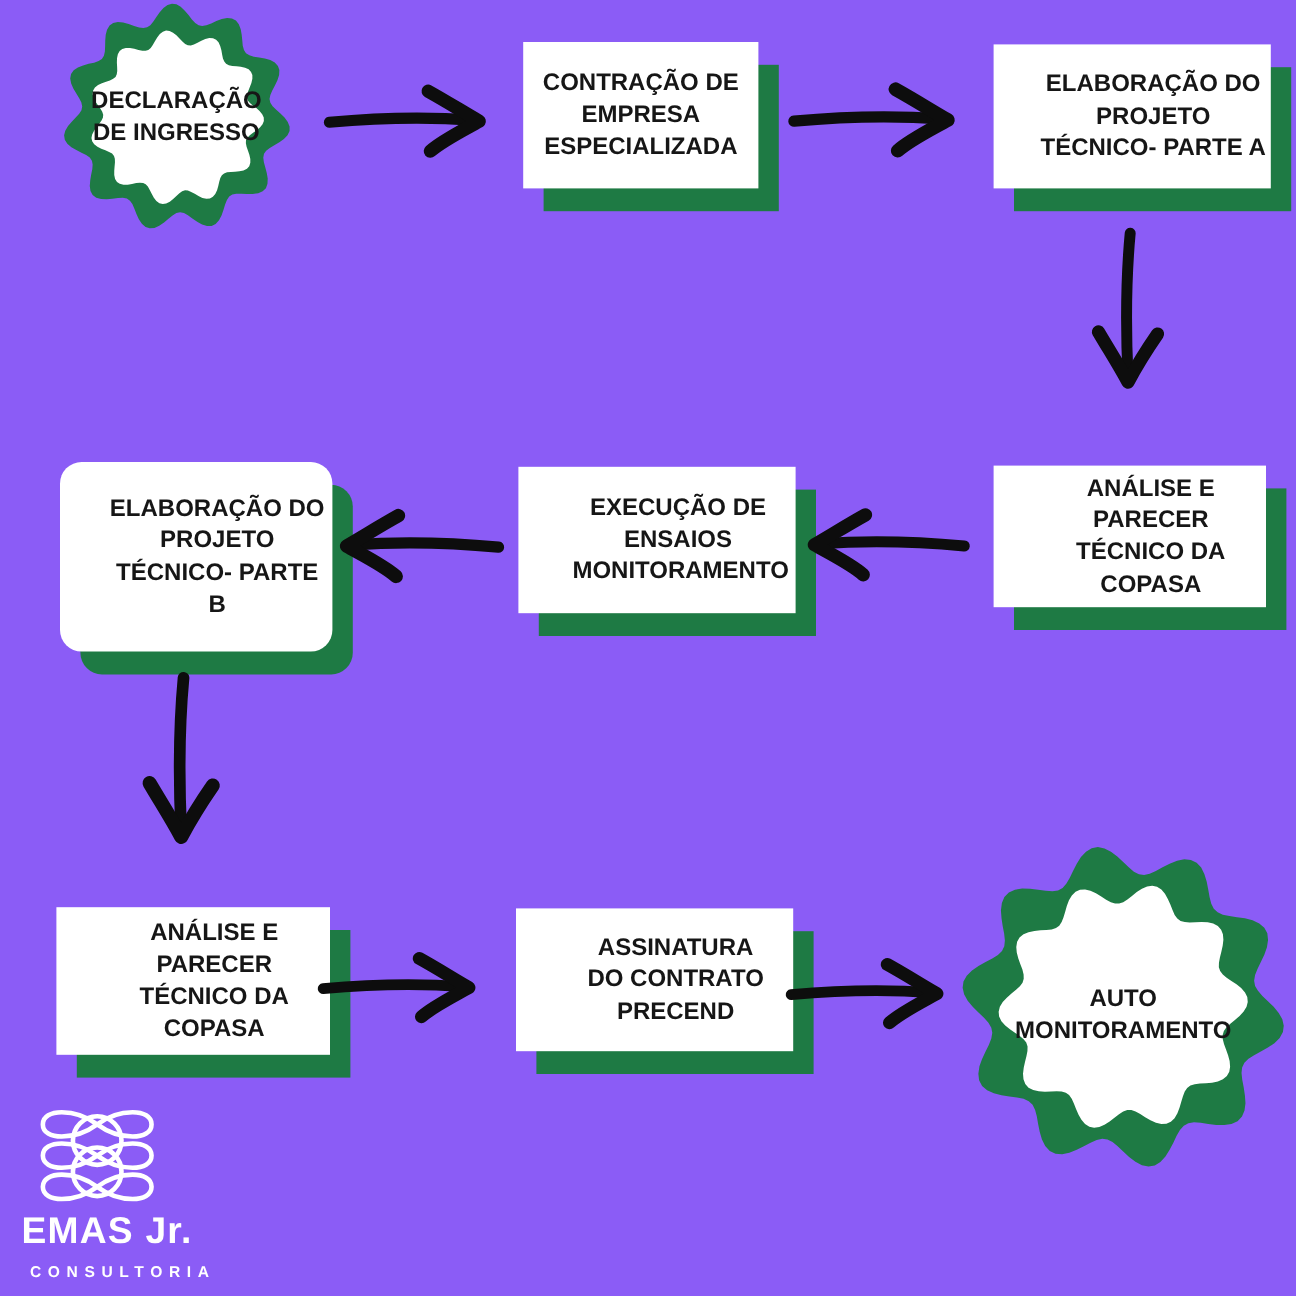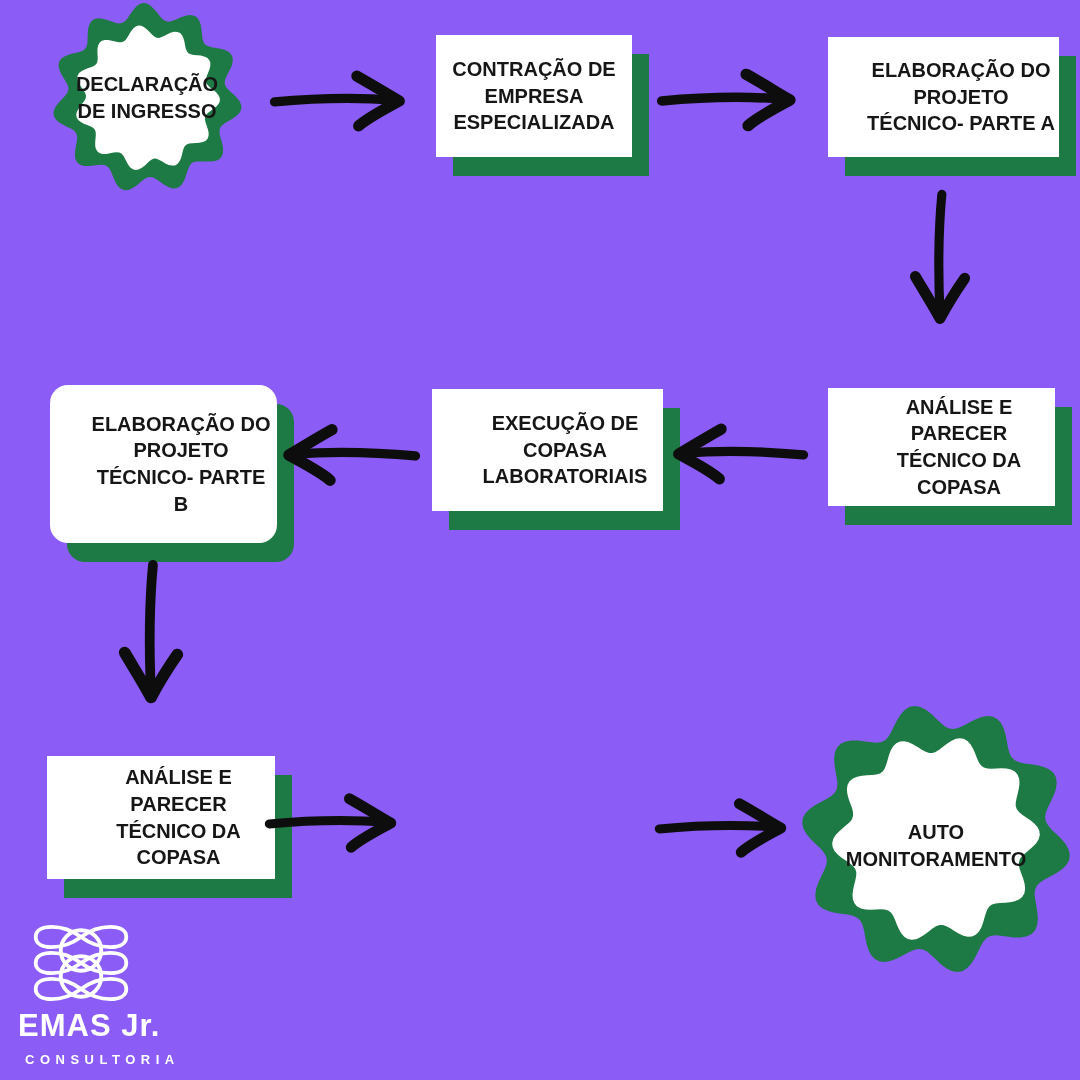--- a/index.html
+++ b/index.html
@@ -96,28 +96,31 @@
     <div class="lbl">CONTRAÇÃO DE EMPRESA ESPECIALIZADA</div>
   </div>
   <div class="fbox b-parte-a">
     <div class="lbl">ELABORAÇÃO DO PROJETO TÉCNICO- PARTE A</div>
   </div>
 
   <div class="fbox b-analise-1">
     <div class="lbl">ANÁLISE E PARECER TÉCNICO DA COPASA</div>
   </div>
   <div class="fbox b-ensaios">
-    <div class="lbl">EXECUÇÃO DE COPASA LABORATORIAIS</div>
+    <div class="lbl">EXECUÇÃO DE ENSAIOS MONITORAMENTO</div>
   </div>
   <div class="fbox b-parte-b">
     <div class="lbl">ELABORAÇÃO DO PROJETO TÉCNICO- PARTE B</div>
   </div>
 
   <div class="fbox b-analise-2">
     <div class="lbl">ANÁLISE E PARECER TÉCNICO DA COPASA</div>
+  </div>
+  <div class="fbox b-assinatura">
+    <div class="lbl">ASSINATURA DO CONTRATO PRECEND</div>
   </div>
 
   <div class="badge badge-end">
     <svg width="278" height="278" viewBox="0 0 278 278">
       <path class="ring" d="M264.4,139.0L268.6,144.1L271.6,149.4L272.8,154.8L272.1,160.1L269.4,164.9L265.0,169.3L259.6,173.0L253.7,176.3L248.1,179.3L243.4,182.2L240.0,185.6L238.1,189.5L237.6,194.2L238.2,199.8L239.4,206.1L240.4,212.7L240.9,219.3L240.1,225.4L238.0,230.5L234.3,234.3L229.2,236.6L223.2,237.6L216.6,237.4L209.9,236.6L203.6,235.7L198.0,235.3L193.3,236.0L189.5,238.1L186.3,241.7L183.5,246.5L180.8,252.2L177.7,258.2L174.2,263.8L170.0,268.3L165.3,271.2L160.1,272.1L154.6,271.0L149.2,268.2L143.9,264.2L139.0,259.6L134.4,255.2L130.1,251.6L125.9,249.5L121.6,248.9L116.9,249.9L111.8,252.2L106.2,255.2L100.3,258.2L94.1,260.7L88.1,261.9L82.6,261.4L77.8,259.1L74.0,255.0L71.3,249.5L69.4,243.2L68.1,236.6L67.0,230.3L65.6,224.9L63.5,220.7L60.3,217.7L56.0,215.7L50.5,214.6L44.2,213.7L37.6,212.7L31.2,211.1L25.6,208.5L21.4,204.9L18.9,200.2L18.3,194.7L19.2,188.6L21.4,182.4L24.3,176.3L27.1,170.6L29.1,165.4L29.9,160.7L29.1,156.4L26.7,152.3L23.0,148.1L18.4,143.7L13.6,139.0L9.4,133.9L6.4,128.6L5.2,123.2L5.9,117.9L8.6,113.1L13.0,108.7L18.4,105.0L24.3,101.7L29.9,98.7L34.6,95.8L38.0,92.4L39.9,88.5L40.4,83.8L39.8,78.2L38.6,71.9L37.6,65.3L37.1,58.7L37.9,52.6L40.0,47.5L43.7,43.7L48.8,41.4L54.8,40.4L61.4,40.6L68.1,41.4L74.4,42.3L80.0,42.7L84.7,42.0L88.5,39.9L91.7,36.3L94.5,31.5L97.2,25.8L100.3,19.8L103.8,14.2L108.0,9.7L112.7,6.8L117.9,5.9L123.4,7.0L128.8,9.8L134.1,13.8L139.0,18.4L143.6,22.8L147.9,26.4L152.1,28.5L156.4,29.1L161.1,28.1L166.2,25.8L171.8,22.8L177.7,19.8L183.9,17.3L189.9,16.1L195.4,16.6L200.2,18.9L204.0,23.0L206.7,28.5L208.6,34.8L209.9,41.4L211.0,47.7L212.4,53.1L214.5,57.3L217.7,60.3L222.0,62.3L227.5,63.4L233.8,64.3L240.4,65.3L246.8,66.9L252.4,69.5L256.6,73.1L259.1,77.8L259.7,83.3L258.8,89.4L256.6,95.6L253.7,101.7L250.9,107.4L248.9,112.6L248.1,117.3L248.9,121.6L251.3,125.7L255.0,129.9L259.6,134.3L264.4,139.0Z"></path>
       <path class="inner" d="M241.8,139.0L239.4,142.9L236.0,146.6L232.1,150.0L228.3,153.2L225.1,156.1L222.9,159.1L221.9,162.4L222.0,166.0L223.0,170.0L224.7,174.5L226.4,179.3L227.7,184.2L228.1,188.9L227.4,193.2L225.4,196.7L222.1,199.4L217.9,201.2L213.0,202.2L207.9,202.7L203.0,203.0L198.6,203.5L195.0,204.6L192.3,206.6L190.3,209.6L188.8,213.5L187.4,218.1L186.0,223.0L184.2,227.7L181.8,231.8L178.7,234.8L175.0,236.5L170.8,236.7L166.3,235.7L161.7,233.6L157.3,231.0L153.2,228.3L149.3,226.2L145.8,225.0L142.4,225.0L139.0,226.2L135.5,228.5L131.7,231.4L127.7,234.6L123.4,237.3L119.1,239.2L114.8,239.8L110.8,239.0L107.2,236.7L104.2,233.2L101.8,228.9L99.7,224.2L97.9,219.6L96.1,215.6L93.9,212.6L91.2,210.6L87.7,209.6L83.6,209.3L78.8,209.5L73.7,209.7L68.6,209.4L64.0,208.4L60.1,206.4L57.4,203.3L55.9,199.4L55.5,194.8L56.1,189.8L57.2,184.8L58.4,180.1L59.2,175.8L59.3,172.0L58.2,168.8L56.0,166.0L52.8,163.3L48.8,160.6L44.6,157.8L40.7,154.6L37.5,151.0L35.6,147.1L35.2,143.1L36.2,139.0L38.6,135.1L42.0,131.4L45.9,128.0L49.7,124.8L52.9,121.9L55.1,118.9L56.1,115.6L56.0,112.0L55.0,108.0L53.3,103.5L51.6,98.7L50.3,93.8L49.9,89.1L50.6,84.8L52.6,81.3L55.9,78.6L60.1,76.8L65.0,75.8L70.1,75.3L75.0,75.0L79.4,74.5L83.0,73.4L85.7,71.4L87.7,68.4L89.2,64.5L90.6,59.9L92.0,55.0L93.8,50.3L96.2,46.2L99.3,43.2L103.0,41.5L107.2,41.3L111.7,42.3L116.3,44.4L120.7,47.0L124.8,49.7L128.7,51.8L132.2,53.0L135.6,53.0L139.0,51.8L142.5,49.5L146.3,46.6L150.3,43.4L154.6,40.7L158.9,38.8L163.2,38.2L167.2,39.0L170.8,41.3L173.8,44.8L176.2,49.1L178.3,53.8L180.1,58.4L181.9,62.4L184.1,65.4L186.8,67.4L190.3,68.4L194.4,68.7L199.2,68.5L204.3,68.3L209.4,68.6L214.0,69.6L217.9,71.6L220.6,74.7L222.1,78.6L222.5,83.2L221.9,88.2L220.8,93.2L219.6,97.9L218.8,102.2L218.7,106.0L219.8,109.2L222.0,112.0L225.2,114.7L229.2,117.4L233.4,120.2L237.3,123.4L240.5,127.0L242.4,130.9L242.8,134.9L241.8,139.0Z"></path>
     </svg>
     <div class="blbl">
       <span>AUTO MONITORAMENTO</span>
     </div>

